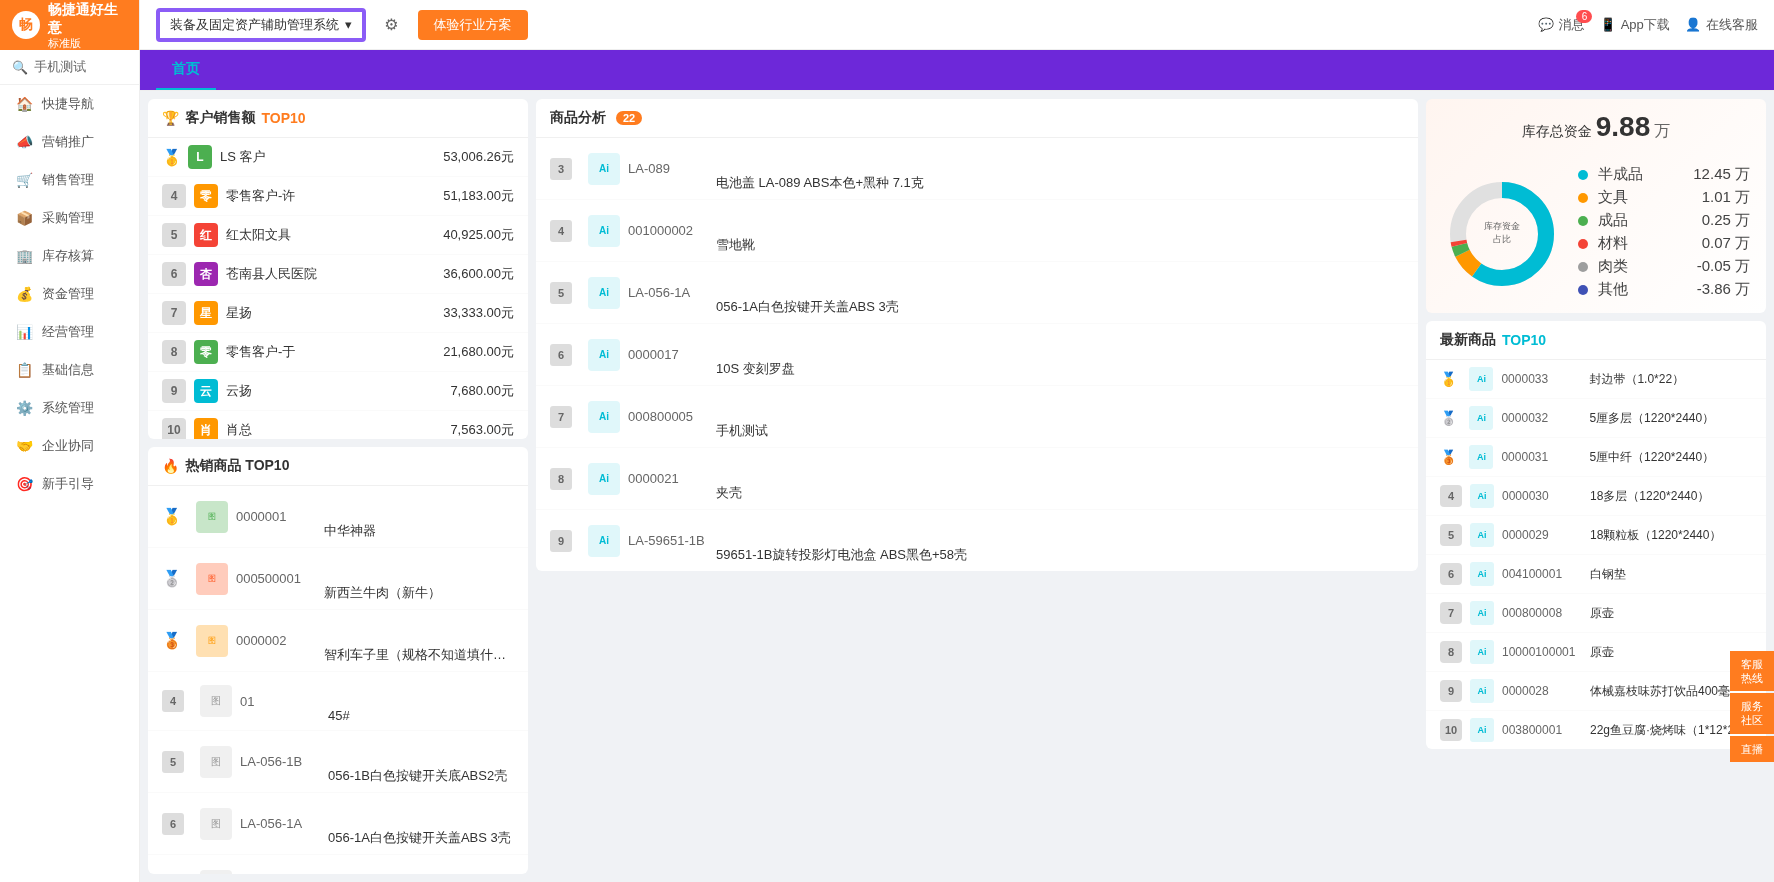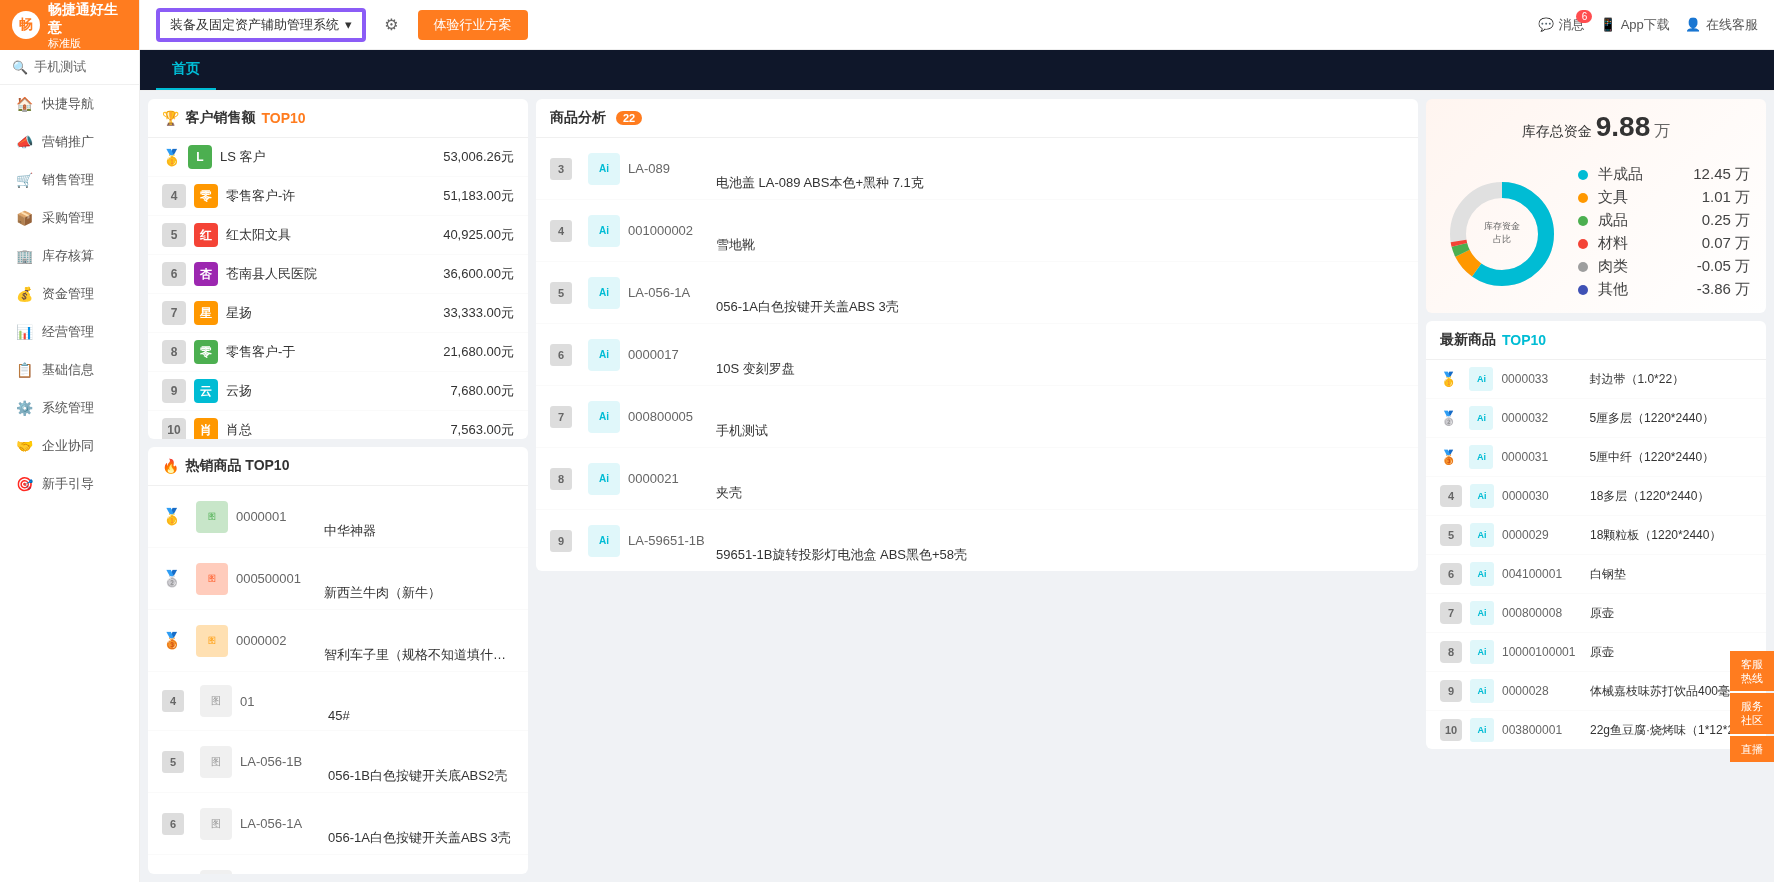--- a/index.html
+++ b/index.html
@@ -153,21 +153,21 @@
     }
 
     
     .content-area {
       flex: 1;
       display: flex;
       flex-direction: column;
       overflow: hidden;
     }
     .tab-bar {
-      background: #0f172a;
+      background: #6d28d9;
       display: flex;
       align-items: center;
       padding: 0 16px;
       border-bottom: 1px solid #eee;
       flex-shrink: 0;
     }
     .tab-item {
       padding: 10px 16px;
       cursor: pointer;
       font-size: 14px;

